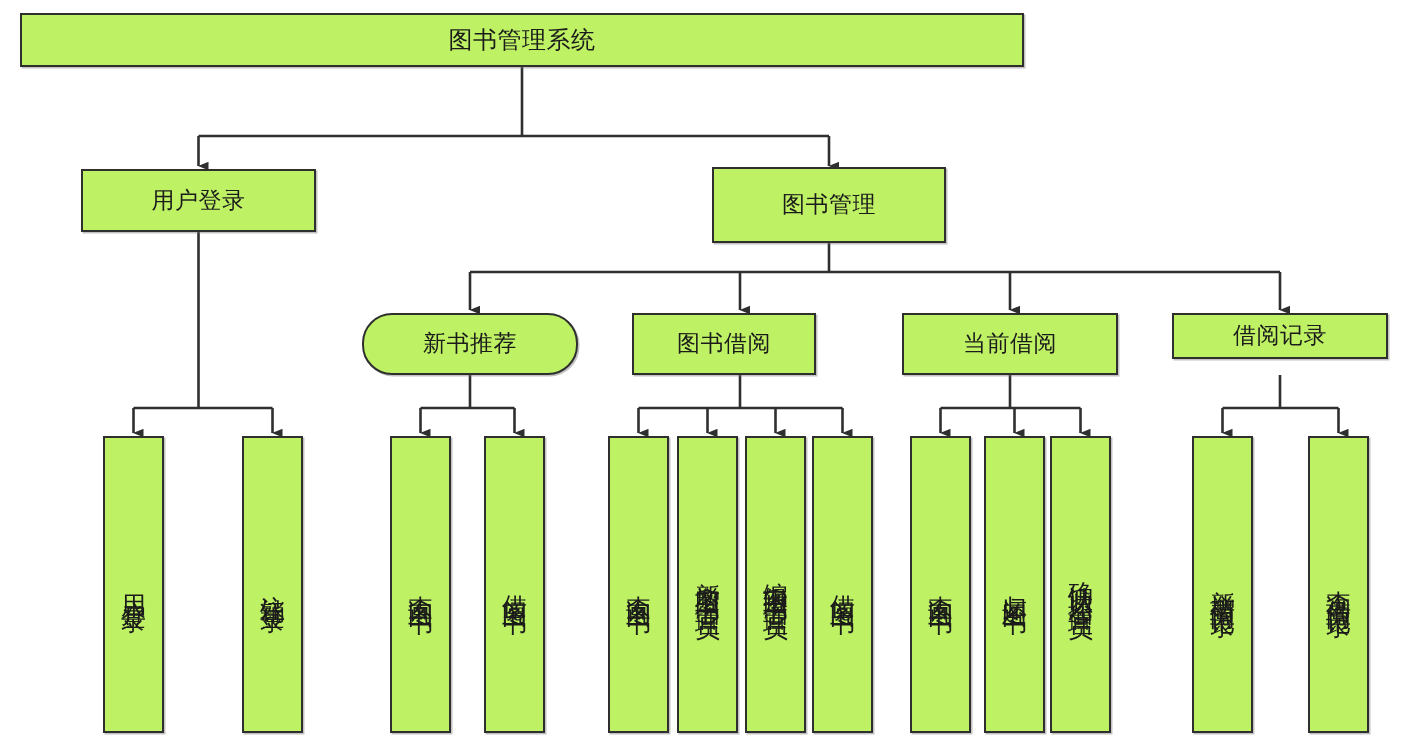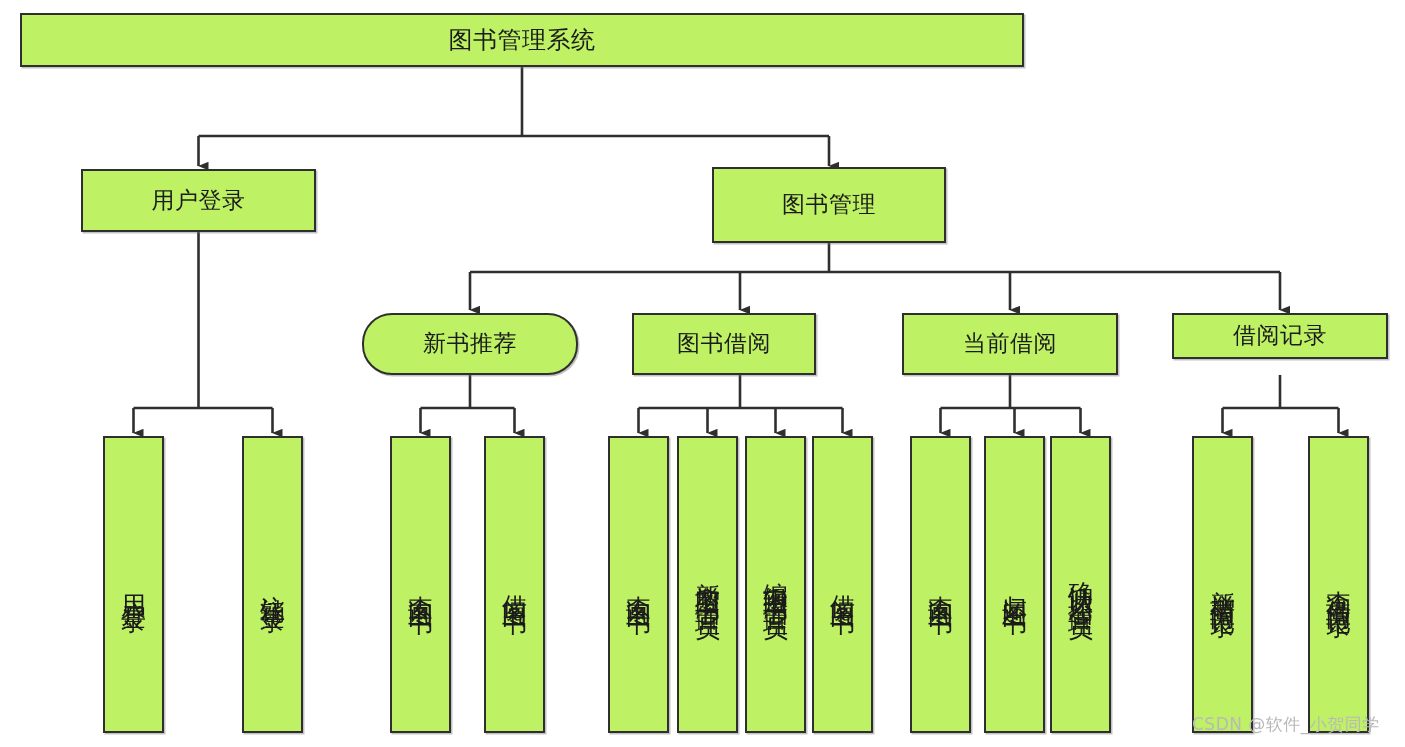--- a/index.html
+++ b/index.html
@@ -177,15 +177,14 @@
         <span class="node-label">确认归还（管理员）</span>
       </div>
       <div class="node vert" style="left: 1192px; top: 436px; width: 61px; height: 297px;">
         <span class="node-label">新增借阅记录</span>
       </div>
       <div class="node vert" style="left: 1308px; top: 436px; width: 61px; height: 297px;">
         <span class="node-label">查询借阅记录</span>
       </div>
     </div>
 
-  <div class="watermark" style="left:1192px; top:713px;">CSDN @软件_小贺同学</div>
 
 </div>
 
 </body></html>

